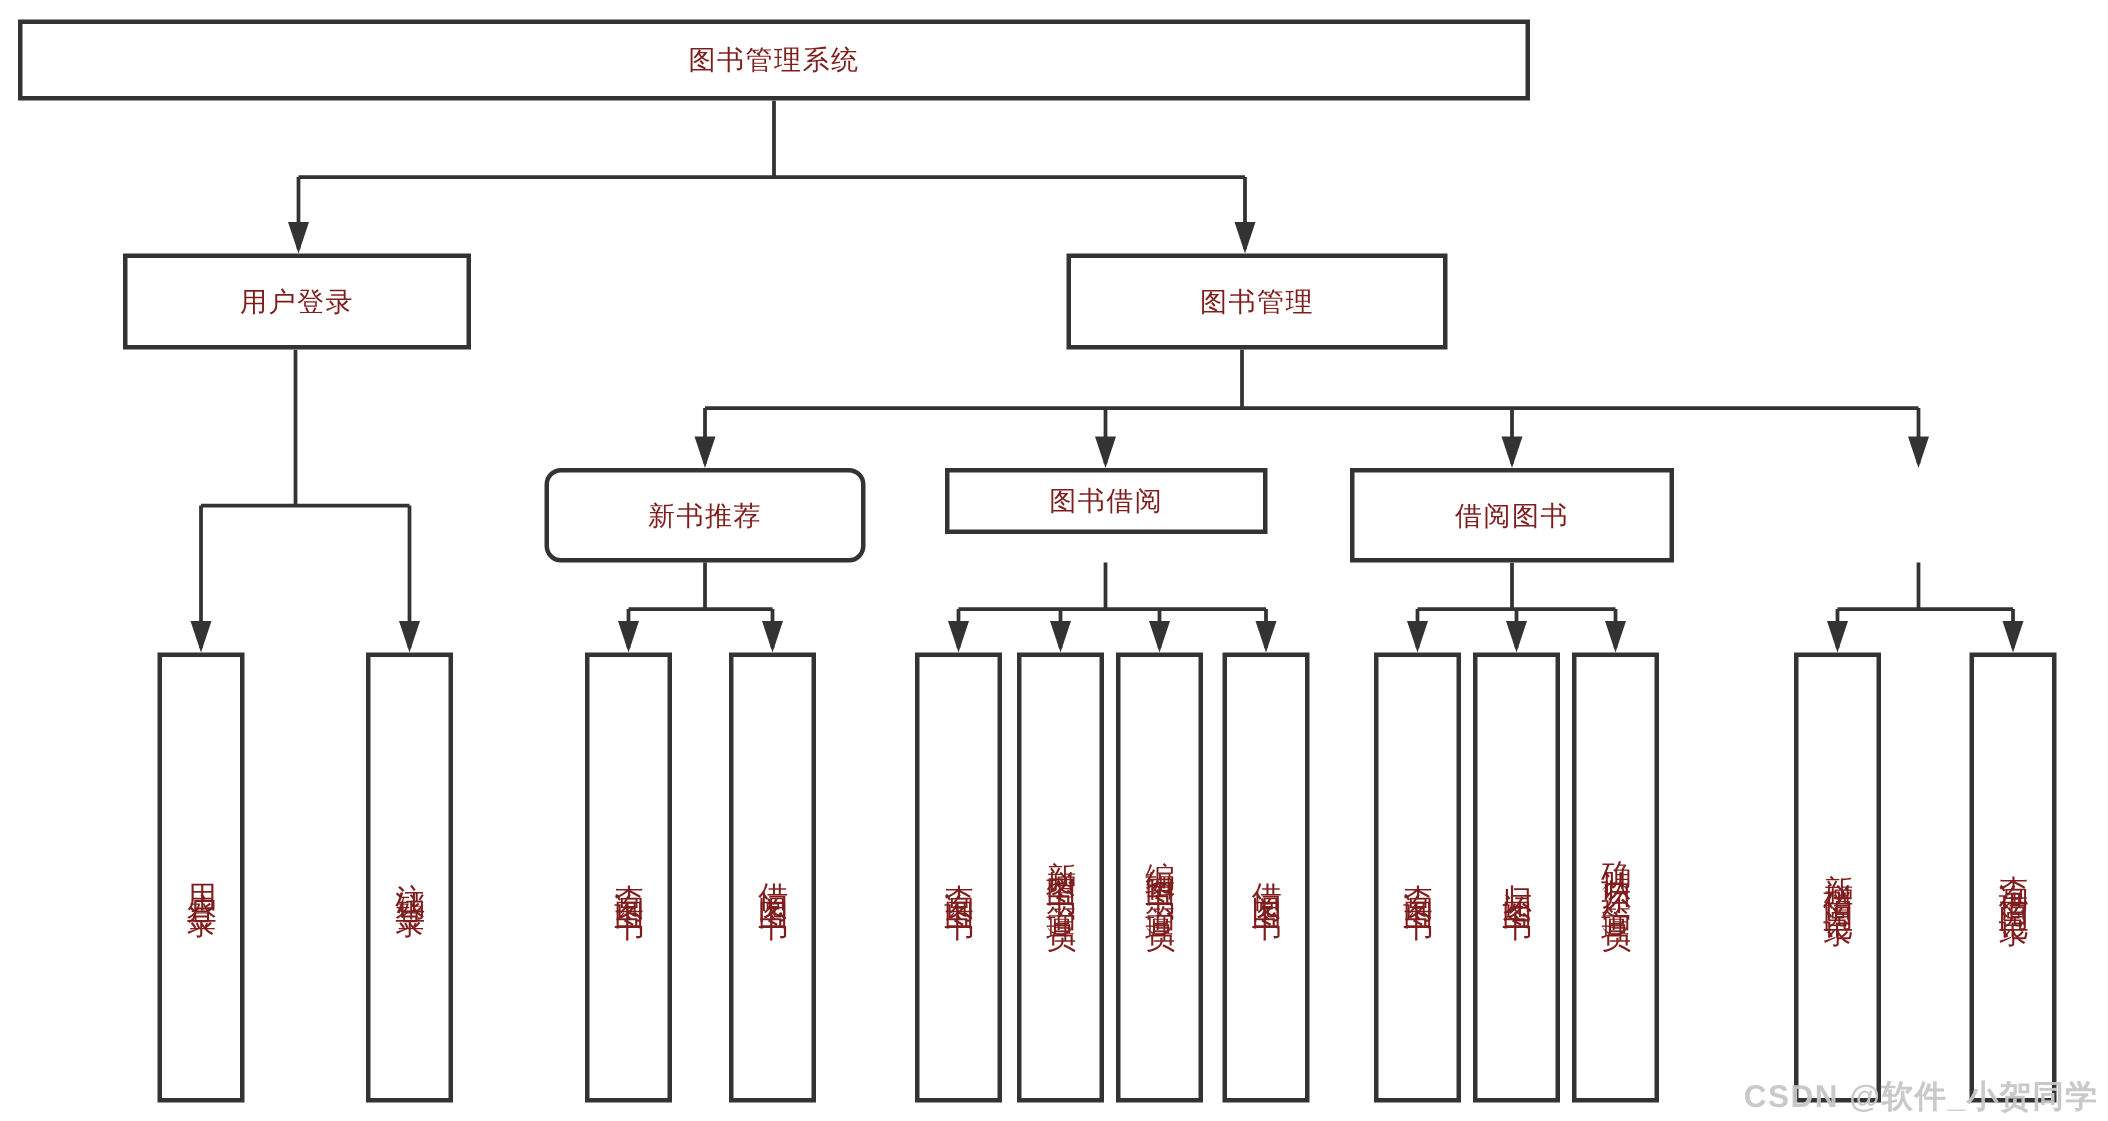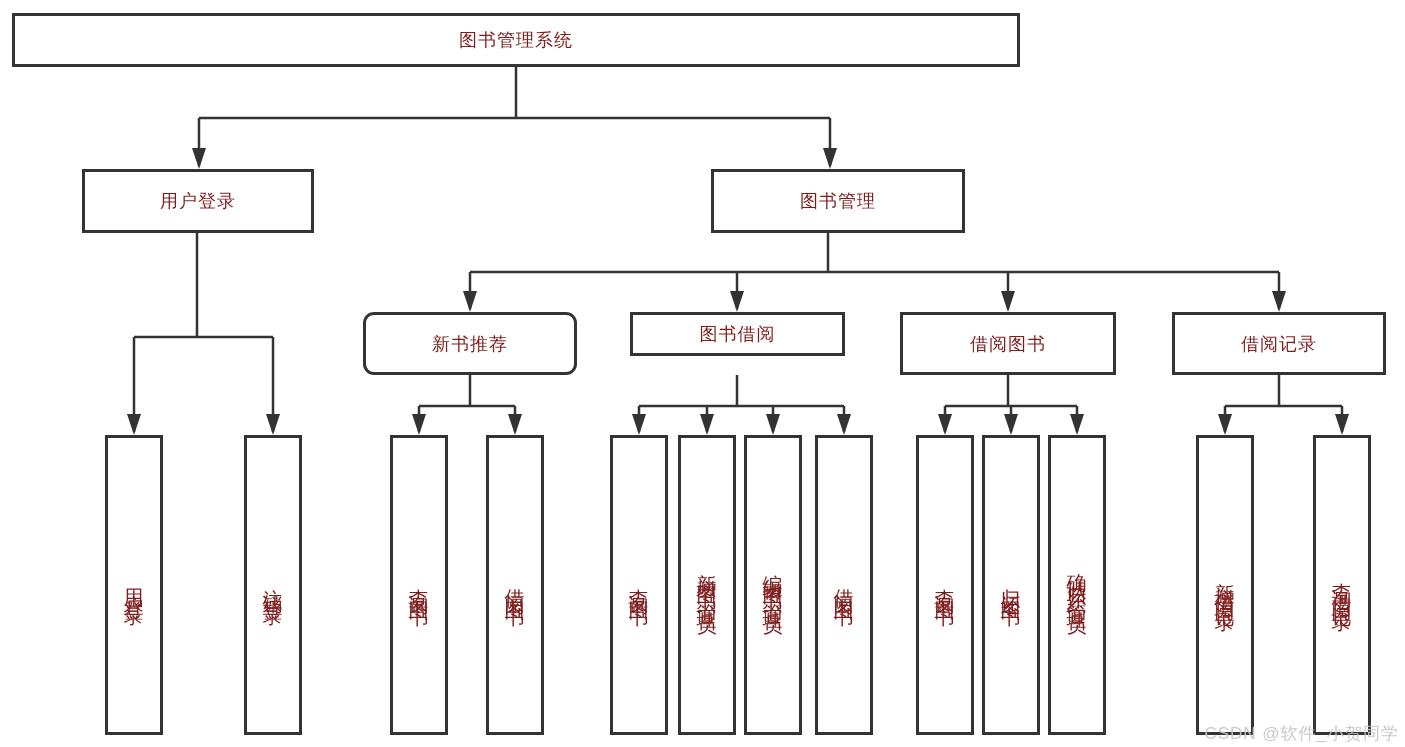--- a/index.html
+++ b/index.html
@@ -46,25 +46,26 @@
     writing-mode: vertical-rl;
     text-orientation: mixed;
     font-size: 20px;
     letter-spacing: 6px;
     line-height: 1;
   }
   #watermark {
     position: absolute;
     right: 6px;
     bottom: 2px;
-    font-size: 17px;
+    font-size: 21px;
     color: rgba(198, 198, 198, 0.95);
     letter-spacing: 1px;
     z-index: 5;
     white-space: nowrap;
+    font-weight: bold;
   }
 </style>
 </head>
 <body>
 
 <div id="canvas">
 
   <svg id="connectors" viewBox="0 0 1405 747" xmlns="http://www.w3.org/2000/svg">
 
     <path d="M516,67 V118 M199,118 H830 M199,118 V166 M830,118 V166"></path>
@@ -114,23 +115,20 @@
 
   <div class="box h" style="left:363px; top:312px; width:214px; height:63px;border-radius:11px;">
     <span class="lbl">新书推荐</span>
   </div>
   <div class="box h" style="left:630px; top:312px; width:215px; height:44px;">
     <span class="lbl">图书借阅</span>
   </div>
   <div class="box h" style="left:900px; top:312px; width:216px; height:63px;">
     <span class="lbl">借阅图书</span>
   </div>
-  <div class="box h" style="left:1172px; top:312px; width:214px; height:63px;">
-    <span class="lbl">借阅记录</span>
-  </div>
 
   <div class="box v" style="left:105px; top:435px; width:58px; height:300px;">
     <span class="lbl">用户登录</span>
   </div>
   <div class="box v" style="left:244px; top:435px; width:58px; height:300px;">
     <span class="lbl">注销登录</span>
   </div>
 
   <div class="box v" style="left:390px; top:435px; width:58px; height:300px;">
     <span class="lbl">查询图书</span>

